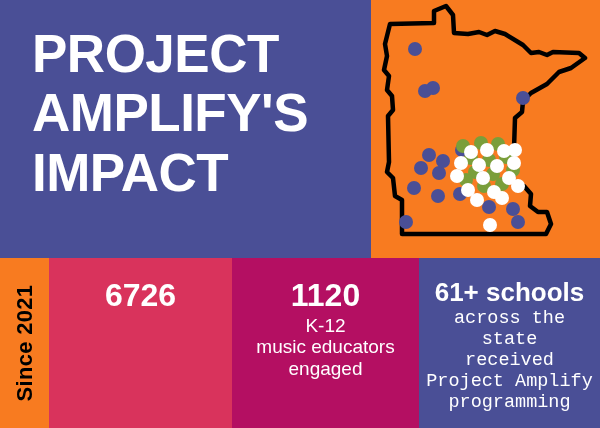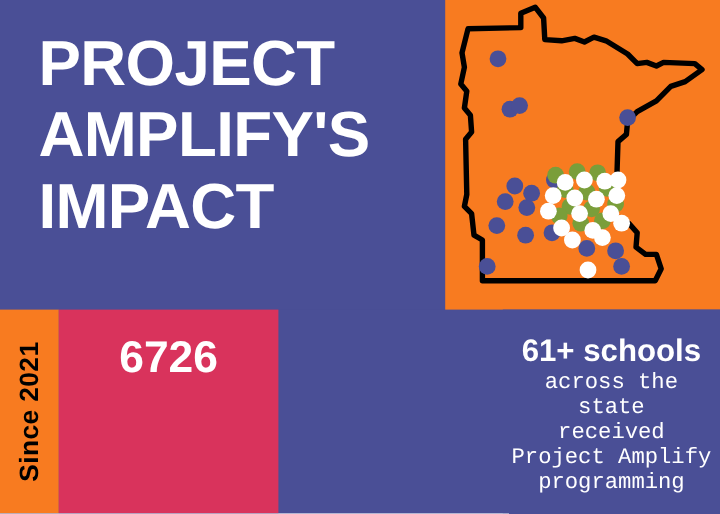--- a/index.html
+++ b/index.html
@@ -117,21 +117,21 @@
     left: 232px;
     width: 187px;
     background: #b40f62;
   }
   .stat-schools {
     left: 419px;
     width: 181px;
     background: #4a4f96;
   }
   .stat-number {
-    font-size: 37px;
+    font-size: 32px;
     font-weight: bold;
     line-height: 1.08;
     margin-bottom: 2px;
   }
   .stat-label {
     font-size: 19px;
     font-weight: normal;
     line-height: 1.14;
     white-space: pre-line;
     padding: 0 4px;
@@ -264,20 +264,26 @@
   <div class="bottom-section">
 
     <div class="since-panel">
       <div class="since-text">Since 2021</div>
     </div>
 
     <div class="stat-panel stat-students">
       <div class="stat-number">6726</div>
     </div>
 
+    <div class="stat-panel stat-educators">
+      <div class="stat-number">1120</div>
+      <div class="stat-label">K-12
+music educators
+engaged</div>
+    </div>
 
     <div class="stat-panel stat-schools">
       <div class="stat-number">61+ schools</div>
       <div class="stat-label">across the state
 received
 Project Amplify
 programming</div>
     </div>
 
   </div>

